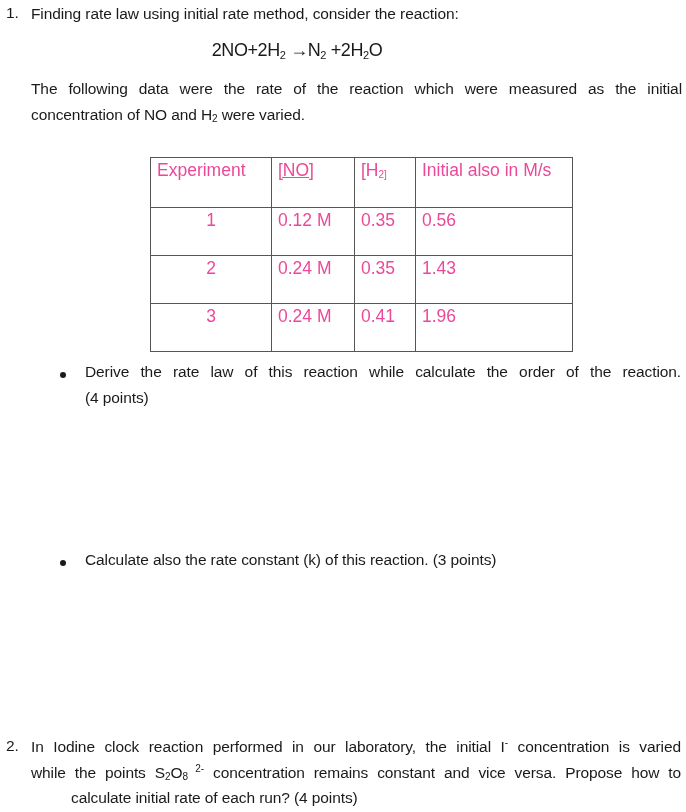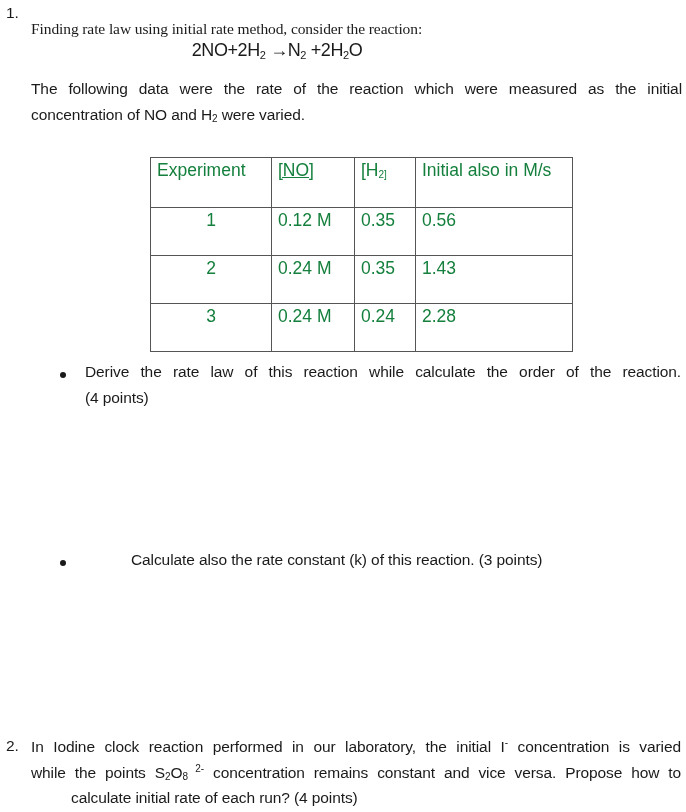--- a/index.html
+++ b/index.html
@@ -4,45 +4,45 @@
 <style>
   html, body { margin: 0; padding: 0; background: #ffffff; }
   body {
     width: 686px; height: 812px; position: relative; overflow: hidden;
     font-family: "Liberation Sans", sans-serif; color: #1a1a1a;
   }
   .calibri { font-family: "Liberation Sans Narrow", "Liberation Sans", sans-serif; font-size: 15.5px; letter-spacing: -0.1px; }
   .abs { position: absolute; }
   .q-num { left: 6px; }
   .q-text { left: 31px; }
-  .equation { left: 0; width: 554px; top: 40px; text-align: center; font-size: 18px; letter-spacing: -0.4px; }
+  .equation { left: 0; width: 554px; top: 40px; text-align: center; font-size: 18px; letter-spacing: -0.4px; padding-left: 20px; }
   .equation sub { font-size: 11px; vertical-align: -3px; }
   .justify { text-align: justify; text-align-last: justify; }
   table.data {
     position: absolute; left: 150px; top: 157px; border-collapse: collapse;
-    font-size: 17.5px; color: #15803d;
+    font-size: 17.5px; color: #ec4899;
   }
   table.data td {
     border: 1.5px solid #555; vertical-align: top; padding: 2px 6px 0 6px; height: 45px;
   }
   table.data tr.hdr td { height: 47px; }
   .c0 { width: 108px; }
   .c1 { width: 70px; text-decoration: underline; }
   .c2 { width: 48px; }
   .c3 { width: 144px; }
   .center { text-align: center; }
   .bullet { width: 6px; height: 6px; border-radius: 50%; background: #1a1a1a; }
   sub.s { font-size: 10px; vertical-align: -2px; }
   sup.s { font-size: 10px; vertical-align: 6px; }
 </style>
 </head>
 <body>
 
 <div class="abs calibri q-num" style="top:4px;">1.</div>
-<div class="abs calibri q-text" style="top:20px;font-family:Liberation Serif, serif;">Finding rate law using initial rate method, consider the reaction:</div>
+<div class="abs calibri q-text" style="top:5px;">Finding rate law using initial rate method, consider the reaction:</div>
 
 <div class="abs equation">
   <span>2NO+2H</span><sub>2</sub><span> →N</span><sub>2</sub><span> +2H</span><sub>2</sub><span>O</span>
 </div>
 
 <div class="abs calibri q-text justify" style="top:80px; width:651px;">The following data were the rate of the reaction which were measured as the initial</div>
 <div class="abs calibri q-text" style="top:106px;">
   <span>concentration of NO and H</span><sub class="s">2</sub><span> were varied.</span>
 </div>
 
@@ -62,32 +62,32 @@
   </tr>
   <tr>
     <td class="center">2</td>
     <td>0.24 M</td>
     <td>0.35</td>
     <td>1.43</td>
   </tr>
   <tr>
     <td class="center">3</td>
     <td>0.24 M</td>
-    <td>0.24</td>
-    <td>2.28</td>
+    <td>0.41</td>
+    <td>1.96</td>
   </tr>
 </tbody>
   </table>
 
 <div class="abs bullet" style="left:60px; top:372px;"></div>
 <div class="abs calibri justify" style="left:85px; top:363px; width:596px;">Derive the rate law of this reaction while calculate the order of the reaction.</div>
 <div class="abs calibri" style="left:85px; top:389px;">(4 points)</div>
 
 <div class="abs bullet" style="left:60px; top:560px;"></div>
-<div class="abs calibri" style="left:85px; top:551px;margin-left:46px;">Calculate also the rate constant (k) of this reaction. (3 points)</div>
+<div class="abs calibri" style="left:85px; top:551px;">Calculate also the rate constant (k) of this reaction. (3 points)</div>
 
 <div class="abs calibri q-num" style="top:737px;">2.</div>
 <div class="abs calibri q-text justify" style="top:737px; width:650px;">
   <span>In Iodine clock reaction performed in our laboratory, the initial I</span><sup class="s">-</sup><span> concentration is varied</span>
 </div>
 <div class="abs calibri q-text justify" style="top:763px; width:650px;">
   <span>while the points S</span><sub class="s">2</sub><span>O</span><sub class="s">8</sub><sup class="s"> 2-</sup><span> concentration remains constant and vice versa.  Propose how to</span>
 </div>
 <div class="abs calibri q-text" style="top:789px;margin-left:40px;">calculate initial rate of each run?  (4 points)</div>
 

